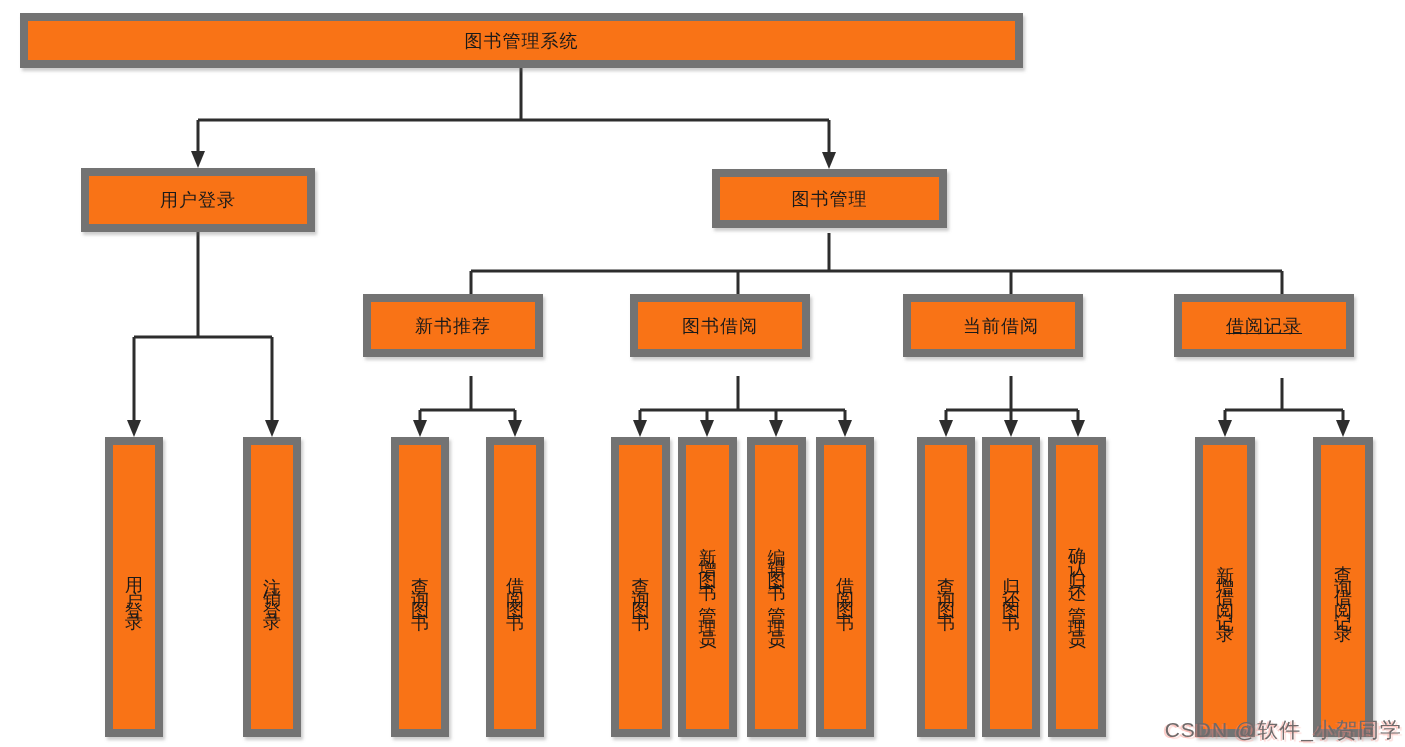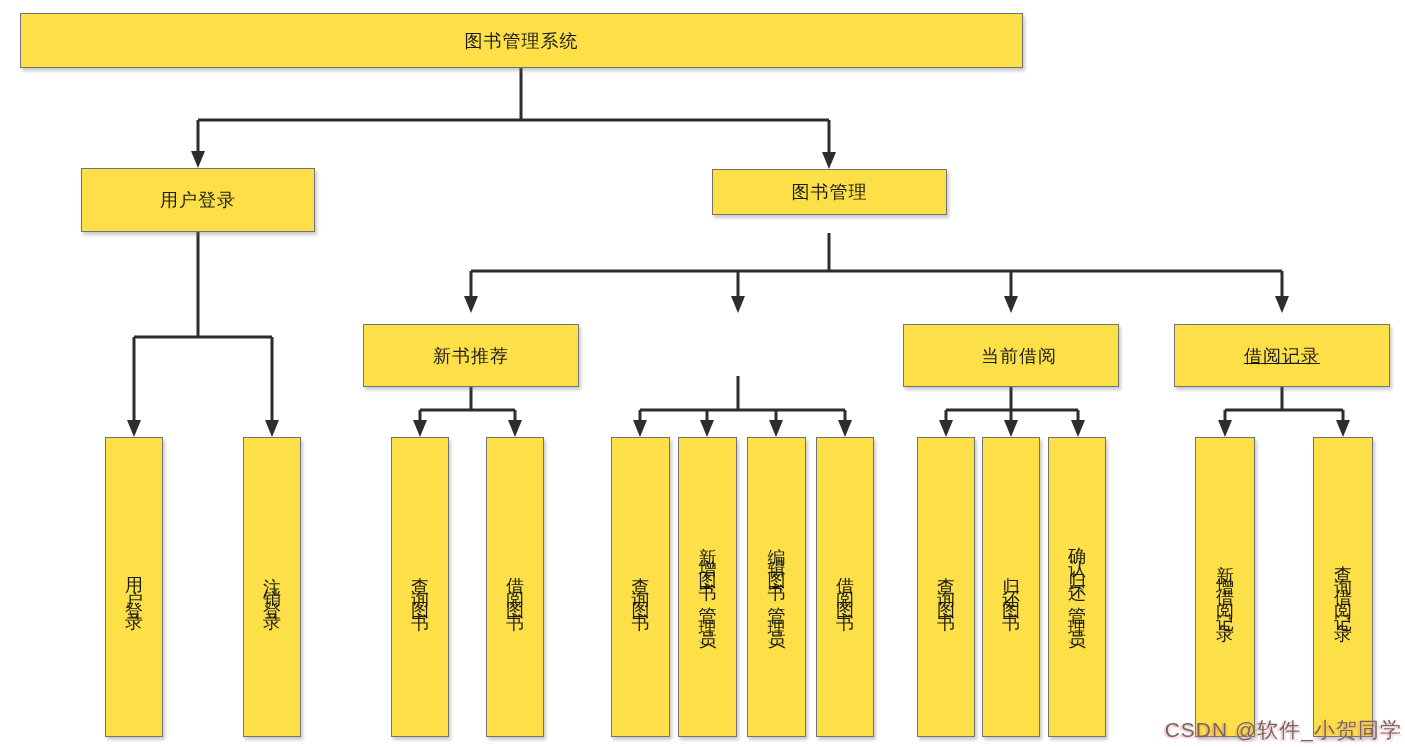--- a/index.html
+++ b/index.html
@@ -7,43 +7,43 @@
     position:relative;
     width:1405px;height:747px;
     background:#ffffff;
     overflow:hidden;
     font-family:"Liberation Sans","DejaVu Sans",sans-serif;
     color:#1a1a1a;
   }
   #wires{position:absolute;left:0;top:0;width:1405px;height:747px;}
   .node{
     position:absolute;
-    background:#fde047;
-    border:1px solid #737373;
+    background:#f97316;
+    border:8px solid #737373;
     box-sizing:border-box;
     display:flex;align-items:center;justify-content:center;
     font-size:18px;
     letter-spacing:1px;
     box-shadow:2px 3px 3px rgba(110,110,110,0.35);
     white-space:nowrap;
   }
   .leaf span{
     writing-mode:vertical-rl;
     text-orientation:mixed;
     letter-spacing:12px;
     font-size:18px;
     line-height:1;
   }
   
   .n-root{left:20px;top:13px;width:1003px;height:55px;}
   
   .n-userlogin{left:81px;top:168px;width:234px;height:64px;}
-  .n-bookmgmt{left:712px;top:169px;width:235px;height:46px;}
+  .n-bookmgmt{left:712px;top:169px;width:235px;height:59px;}
   
-  .lvl2{top:324px;height:63px;width:216px;text-align:right;}
+  .lvl2{top:294px;height:63px;width:180px;text-align:right;}
   .n-nbr{left:363px;}
   .n-bb{left:630px;}
   .n-cb{left:903px;padding-left:16px;}
   .n-br{left:1174px;text-decoration:underline;}
   
   .leaf{top:437px;height:300px;width:58px;}
   .lf-1{left:105px;}  .lf-2{left:243px;}
   .lf-3{left:391px;}  .lf-4{left:486px;}
   .lf-5{left:611px;width:59px;} .lf-6{left:678px;width:59px;}
   .lf-7{left:747px;width:59px;} .lf-8{left:816px;}
@@ -111,20 +111,23 @@
   <div class="node n-userlogin">
     <span>用户登录</span>
   </div>
   <div class="node n-bookmgmt">
     <span>图书管理</span>
   </div>
 
   <div class="node lvl2 n-nbr">
     <span>新书推荐</span>
   </div>
+  <div class="node lvl2 n-bb">
+    <span>图书借阅</span>
+  </div>
   <div class="node lvl2 n-cb">
     <span>当前借阅</span>
   </div>
   <div class="node lvl2 n-br">
     <span>借阅记录</span>
   </div>
 
   <div class="node leaf lf-1">
     <span>用户登录</span>
   </div>

